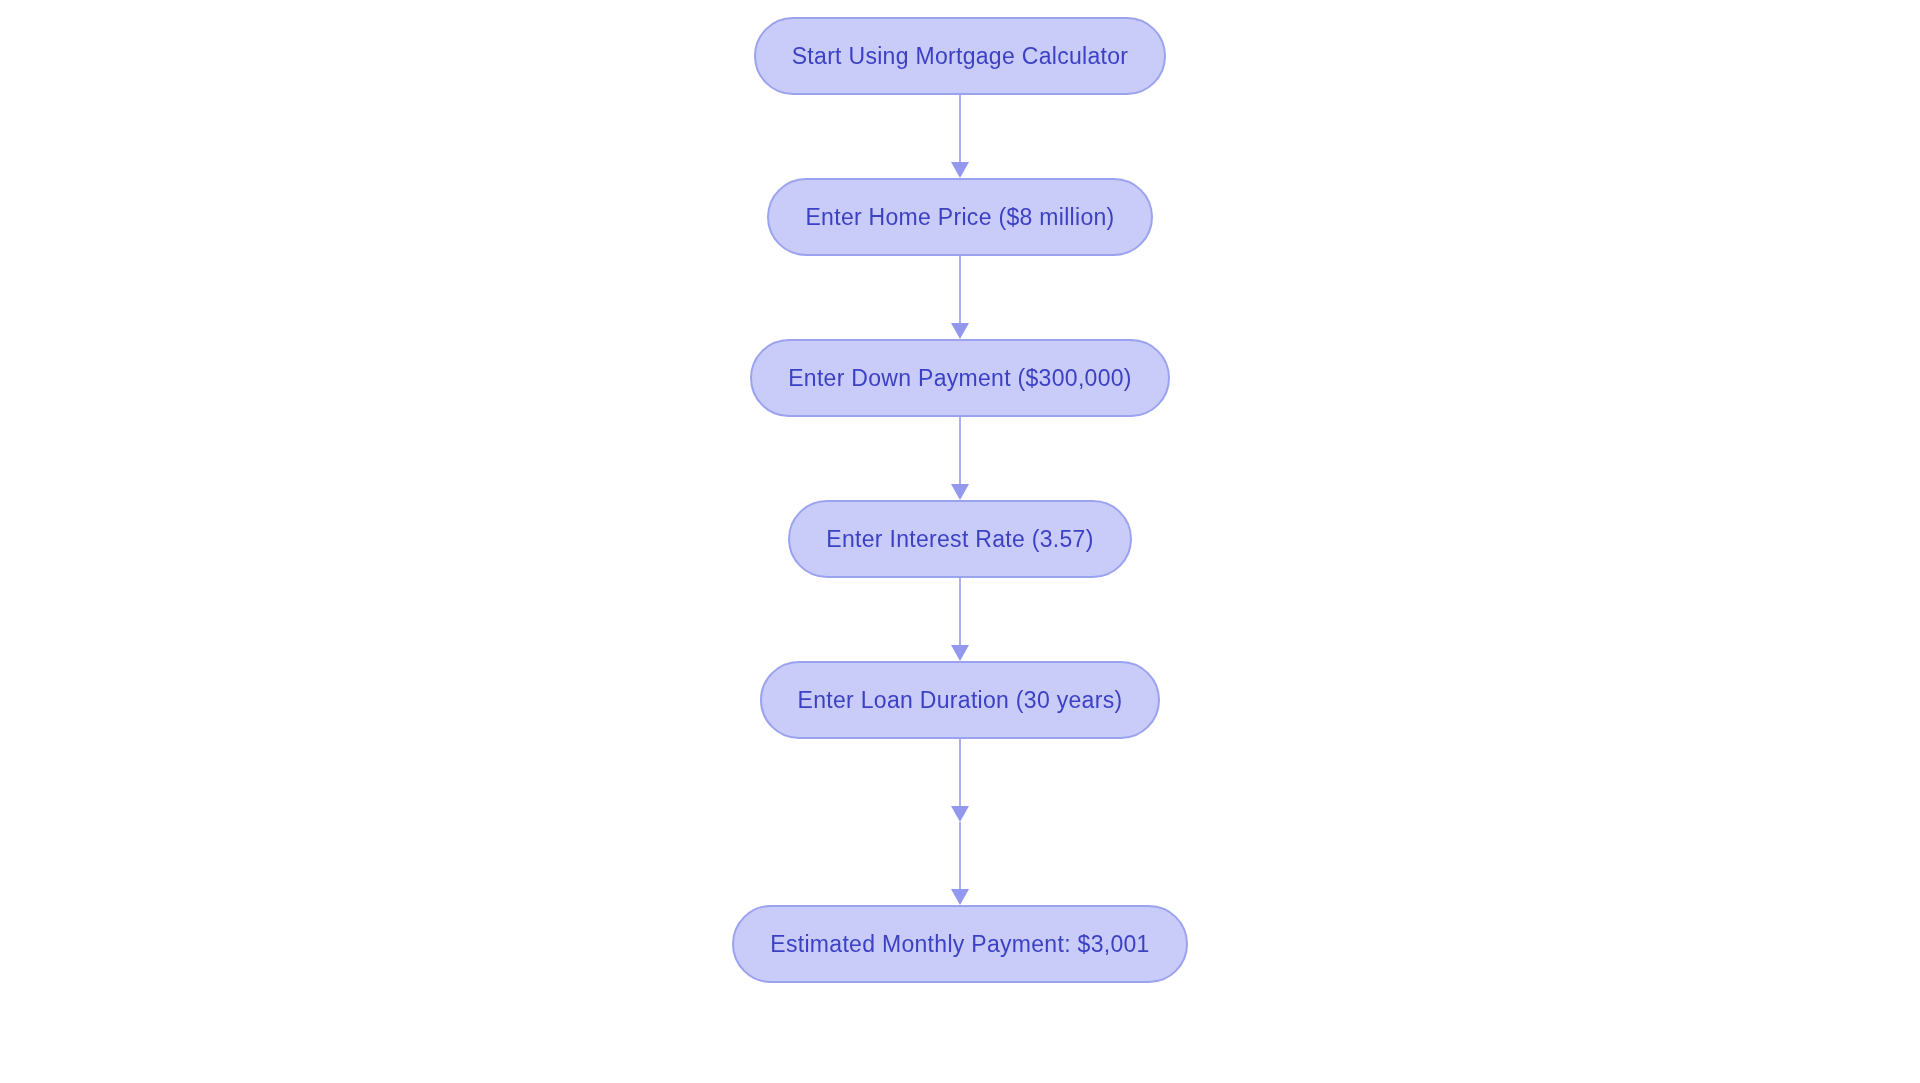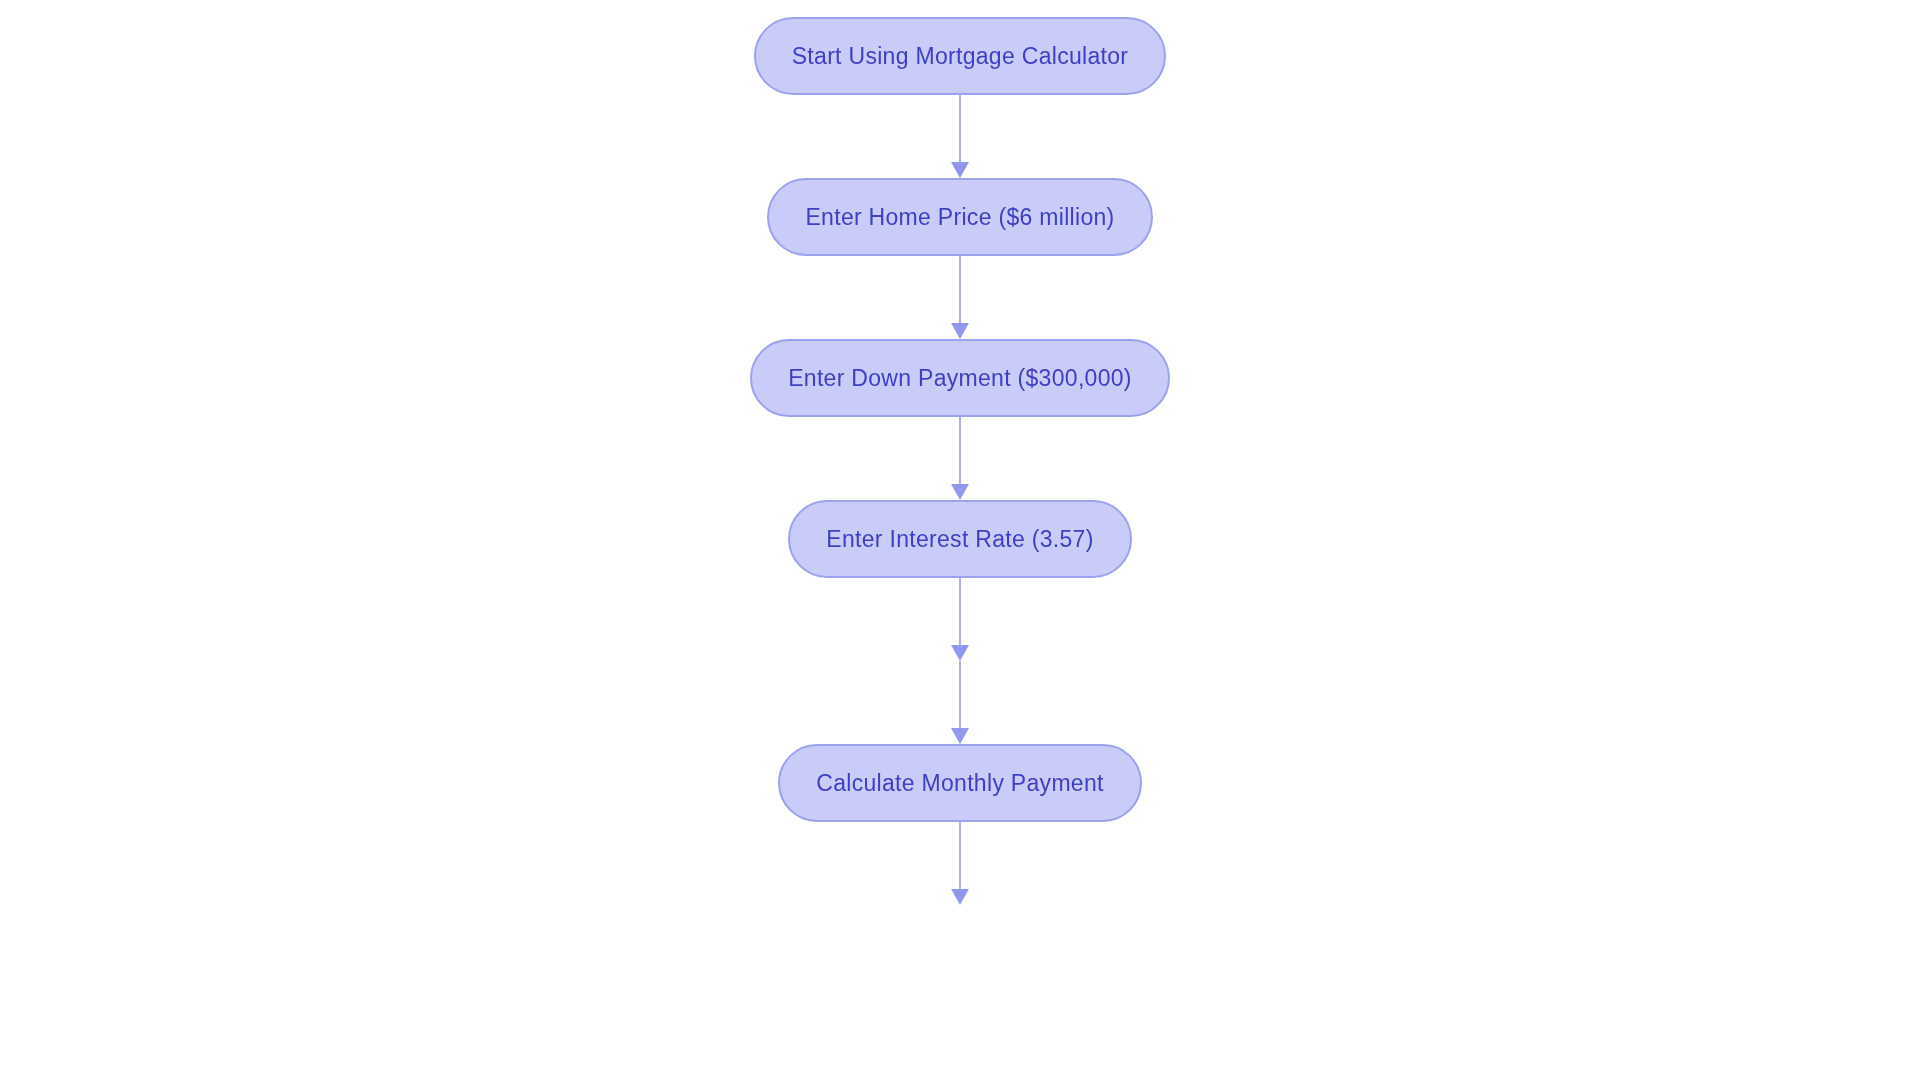--- a/index.html
+++ b/index.html
@@ -75,21 +75,21 @@
     <div class="node">
       <span class="node-label">Start Using Mortgage Calculator</span>
     </div>
 
     <div class="arrow">
       <div class="shaft"></div>
       <div class="head"></div>
     </div>
 
     <div class="node">
-      <span class="node-label">Enter Home Price ($6 million)</span>
+      <span class="node-label">Enter Home Price ($8 million)</span>
     </div>
 
     <div class="arrow">
       <div class="shaft"></div>
       <div class="head"></div>
     </div>
 
     <div class="node">
       <span class="node-label">Enter Down Payment ($300,000)</span>
     </div>
@@ -101,30 +101,33 @@
 
     <div class="node">
       <span class="node-label">Enter Interest Rate (3.57)</span>
     </div>
 
     <div class="arrow">
       <div class="shaft"></div>
       <div class="head"></div>
     </div>
 
-
-    <div class="arrow">
-      <div class="shaft"></div>
-      <div class="head"></div>
-    </div>
-
     <div class="node">
-      <span class="node-label">Calculate Monthly Payment</span>
+      <span class="node-label">Enter Loan Duration (30 years)</span>
     </div>
 
     <div class="arrow">
       <div class="shaft"></div>
       <div class="head"></div>
     </div>
 
 
+    <div class="arrow">
+      <div class="shaft"></div>
+      <div class="head"></div>
+    </div>
+
+    <div class="node">
+      <span class="node-label">Estimated Monthly Payment: $3,001</span>
+    </div>
+
   </div>
 </div>
 
 </body></html>

